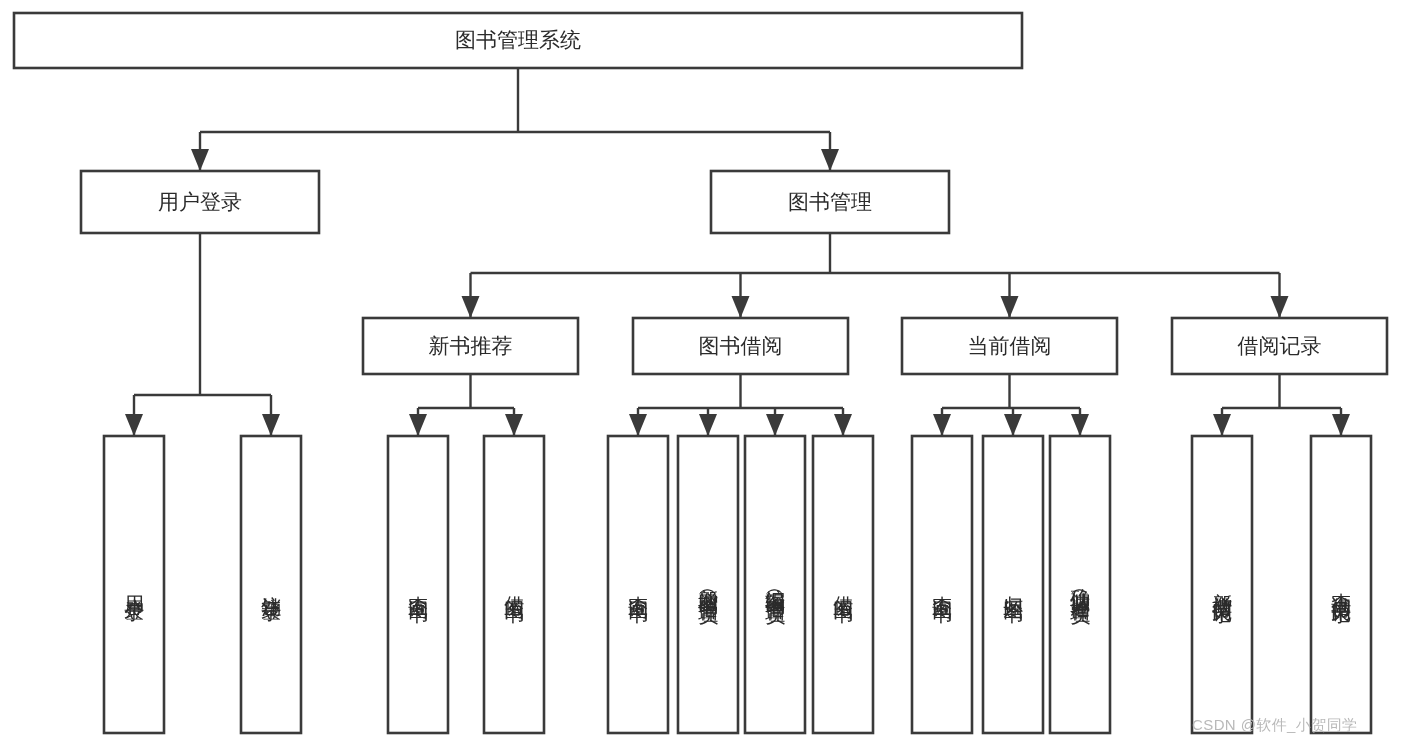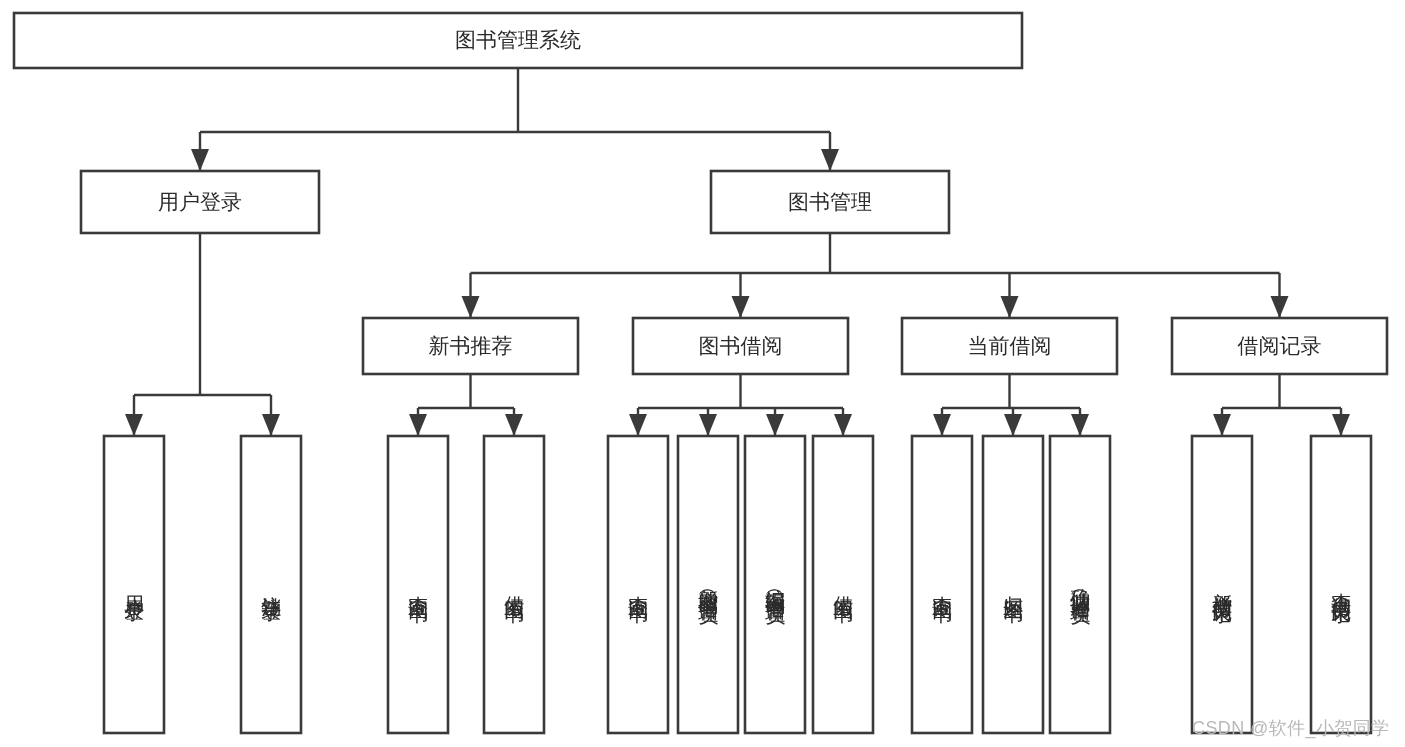--- a/index.html
+++ b/index.html
@@ -58,21 +58,21 @@
     text-align: center;
     white-space: nowrap;
     display: flex;
     align-items: center;
     justify-content: center;
     pointer-events: none;
   }
   .watermark {
     position: absolute;
     font-family: "Liberation Sans", "DejaVu Sans", sans-serif;
-    font-size: 18px;
+    font-size: 15px;
     color: #b9b9b9;
     white-space: nowrap;
     letter-spacing: 0.4px;
   }
 </style>
 </head>
 <body>
 
 <div id="canvas">
 

